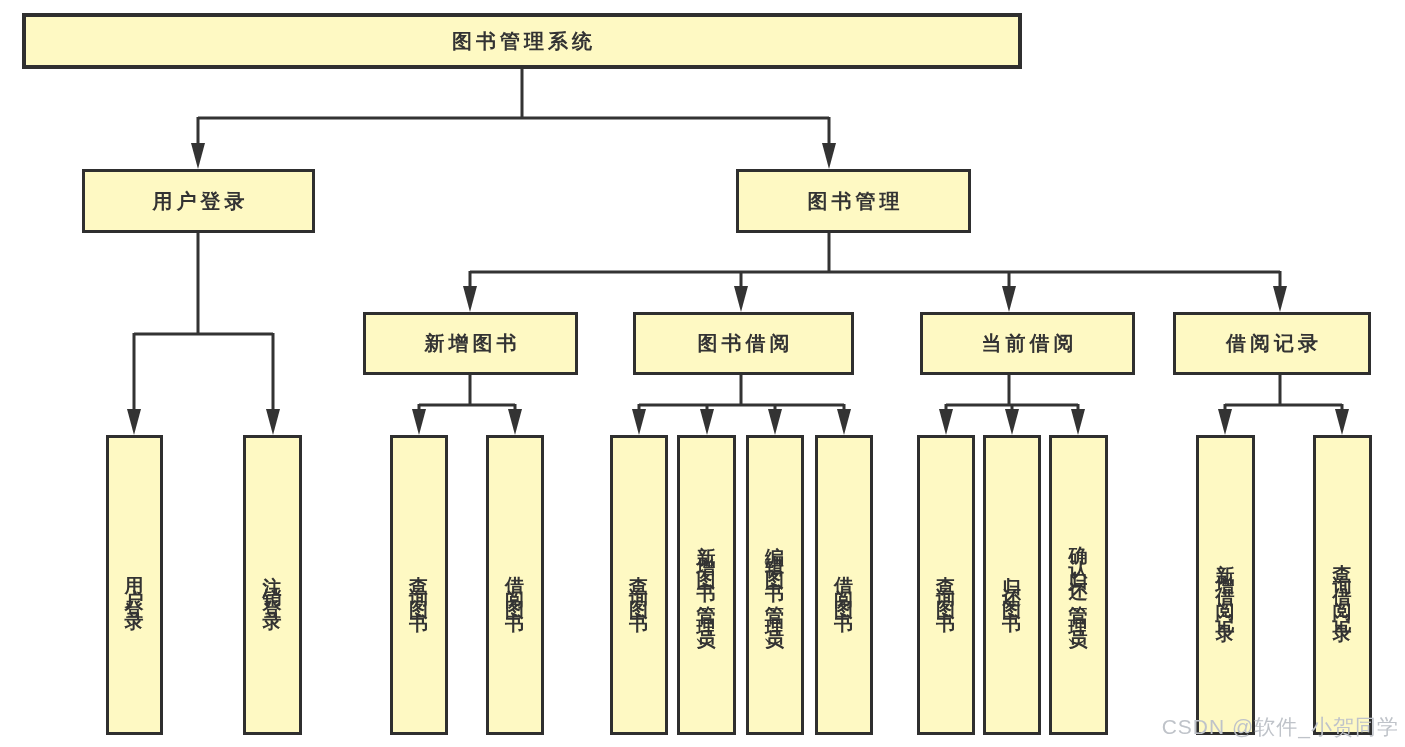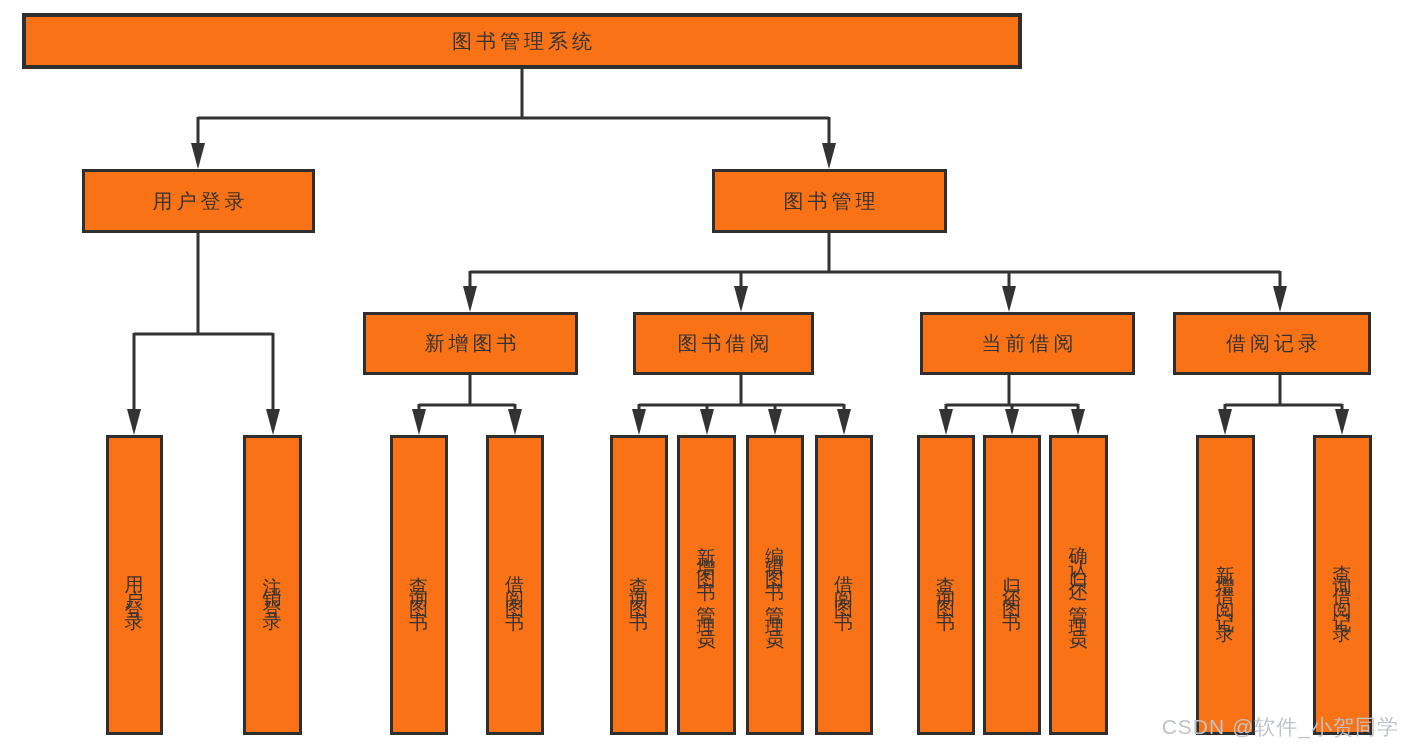--- a/index.html
+++ b/index.html
@@ -19,27 +19,28 @@
     position: absolute;
     left: 0;
     top: 0;
     width: 1405px;
     height: 747px;
     pointer-events: none;
   }
   .node {
     position: absolute;
     box-sizing: border-box;
-    background: #f97316;
+    background: #fef9c3;
     border: 3px solid #2f2f2f;
     display: flex;
     align-items: center;
     justify-content: center;
     color: #333333;
     z-index: 2;
+    font-weight: bold;
   }
   .hbox .label {
     font-size: 20px;
     letter-spacing: 4px;
     white-space: nowrap;
     text-indent: 4px; 
   }
   .root {
     border-width: 4px;
   }
@@ -100,28 +101,28 @@
       <polygon points="1335,409 1349,409 1342,435" fill="#333333"></polygon>
     </svg>
 
   <div class="node hbox root" style="left:22px; top:13px; width:1000px; height:56px">
     <span class="label">图书管理系统</span>
   </div>
 
   <div class="node hbox" style="left:82px; top:169px; width:233px; height:64px">
     <span class="label">用户登录</span>
   </div>
-  <div class="node hbox" style="left:712px; top:169px; width:235px; height:64px">
+  <div class="node hbox" style="left:736px; top:169px; width:235px; height:64px">
     <span class="label">图书管理</span>
   </div>
 
   <div class="node hbox" style="left:363px; top:312px; width:215px; height:63px">
     <span class="label">新增图书</span>
   </div>
-  <div class="node hbox" style="left:633px; top:312px; width:181px; height:63px">
+  <div class="node hbox" style="left:633px; top:312px; width:221px; height:63px">
     <span class="label">图书借阅</span>
   </div>
   <div class="node hbox" style="left:920px; top:312px; width:215px; height:63px">
     <span class="label">当前借阅</span>
   </div>
   <div class="node hbox" style="left:1173px; top:312px; width:198px; height:63px">
     <span class="label">借阅记录</span>
   </div>
 
   <div class="node vbox" style="left:106px; width:57px">

